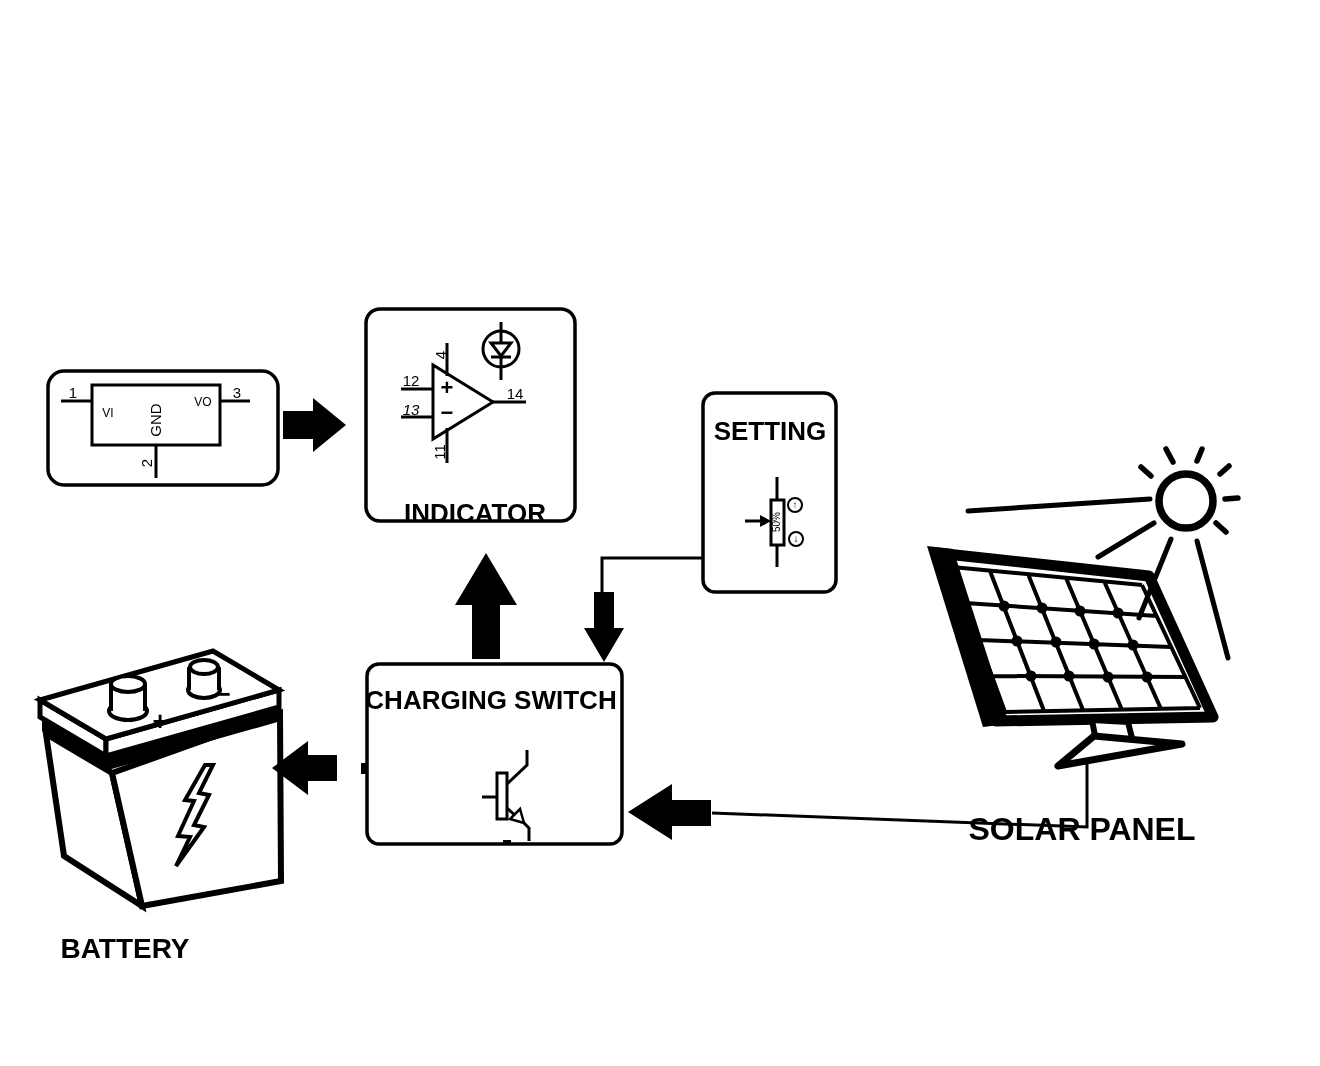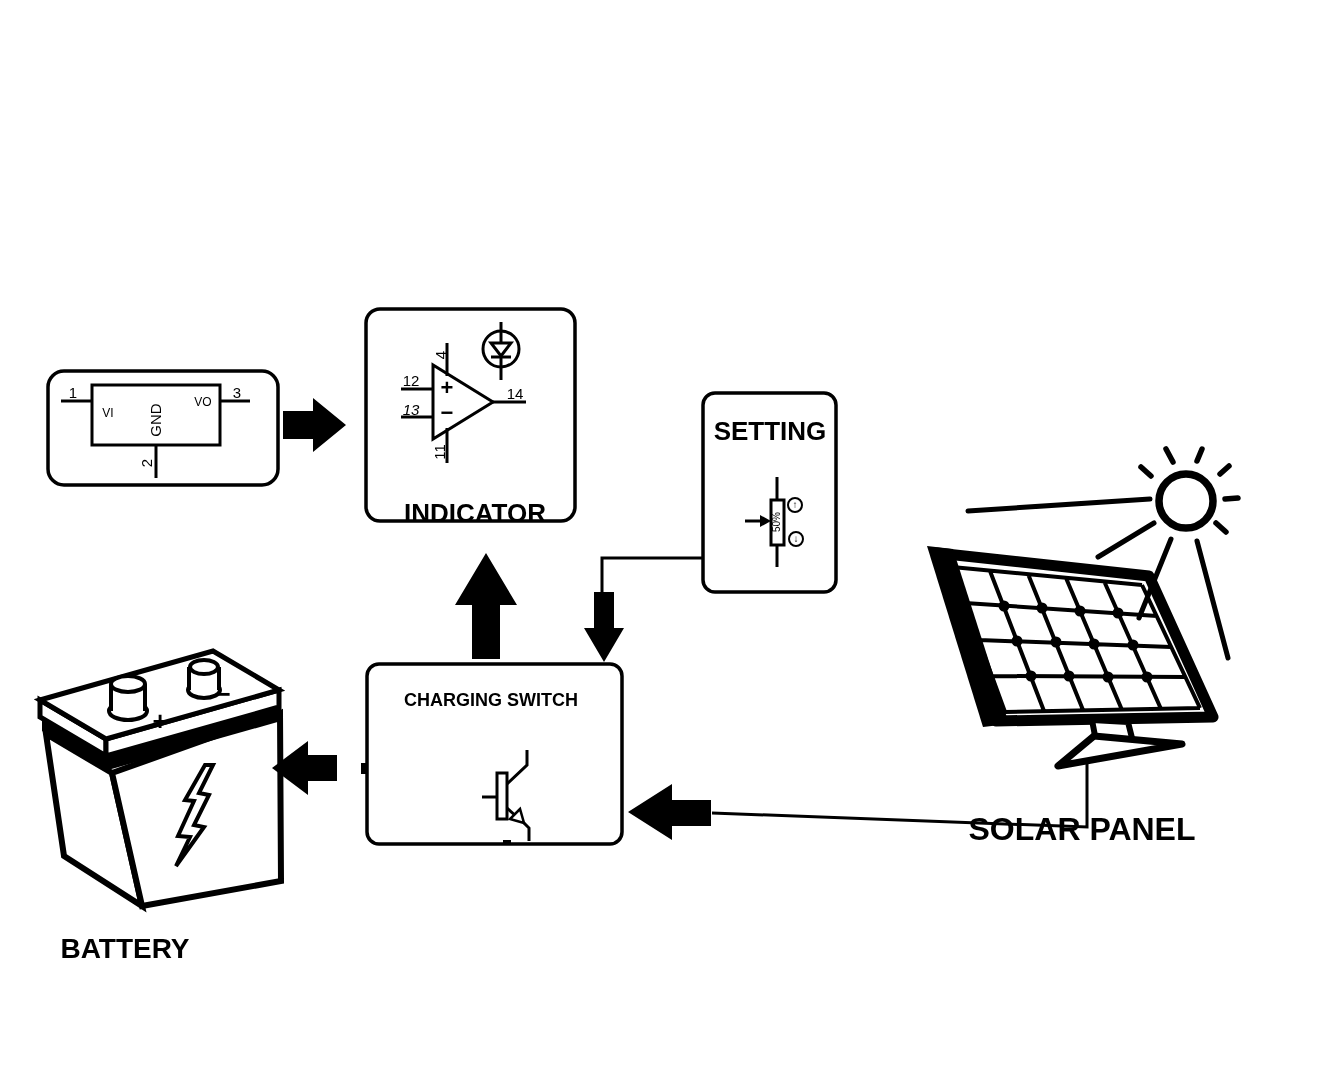--- a/index.html
+++ b/index.html
@@ -180,21 +180,21 @@
 <div class="label pin rot" style="left:440px;top:355px;">4</div>
 <div class="label pin rot" style="left:439px;top:452px;">11</div>
 <div class="label opsign" style="left:447px;top:388px;">+</div>
 <div class="label opsign" style="left:447px;top:413px;">−</div>
 
 <div class="label title" style="left:770px;top:431px;font-size:26px;">SETTING</div>
 <div class="label rot" style="left:777px;top:522px;font-size:10px;">50%</div>
 <div class="label" style="left:795px;top:505px;font-size:10px;">↑</div>
 <div class="label" style="left:796px;top:539px;font-size:10px;">↓</div>
 
-<div class="label title" style="left:491px;top:700px;font-size:18px;">CHARGING SWITCH</div>
+<div class="label title" style="left:491px;top:700px;font-size:26px;">CHARGING SWITCH</div>
 
 <div class="label title" style="left:125px;top:949px;font-size:28px;">BATTERY</div>
 <div class="label title" style="left:160px;top:721px;font-size:26px;">+</div>
 <div class="label title" style="left:223px;top:694px;font-size:26px;">−</div>
 
 <div class="label title" style="left:1082px;top:790px;font-size:32px;margin-top:39px;">SOLAR PANEL</div>
 
 </div>
 
 </body></html>

